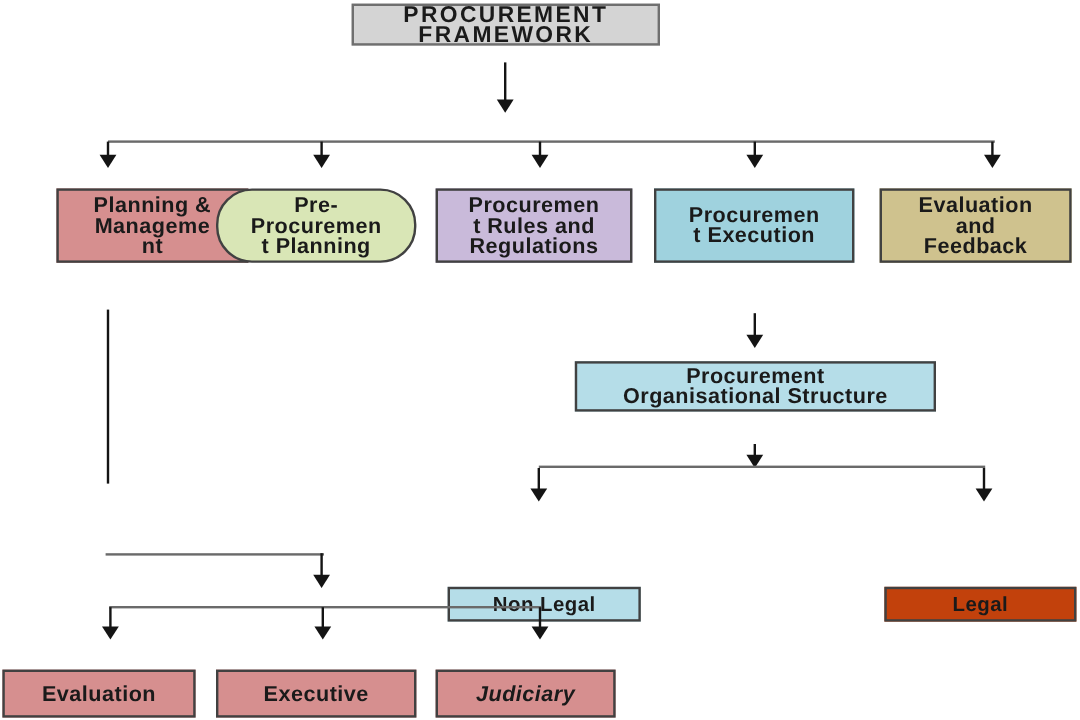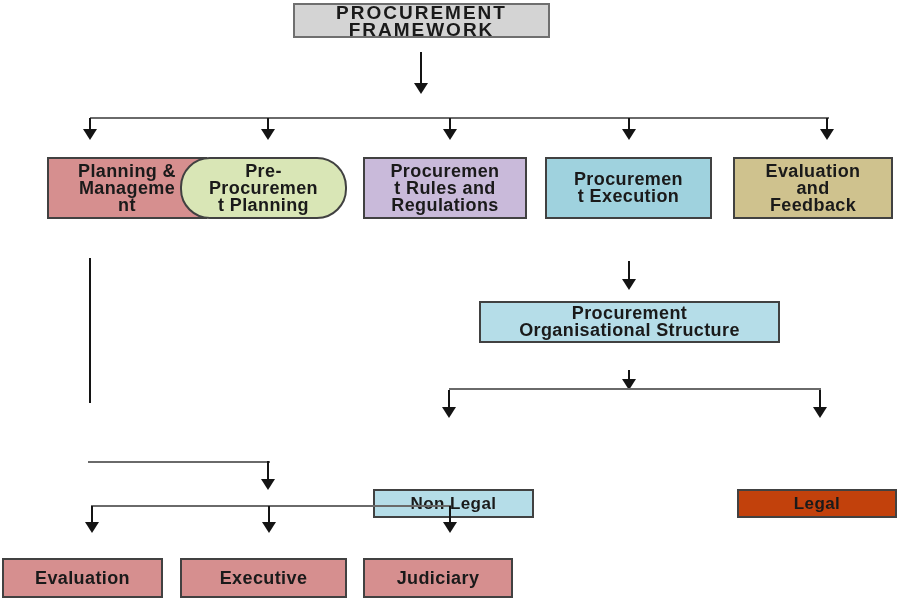--- a/index.html
+++ b/index.html
@@ -60,21 +60,21 @@
 Organisational Structure</div>
 
   <div class="node small" style="left: 373px; top: 449px; width: 161px; height: 29px; background-color: rgb(181, 221, 232);">Non Legal</div>
 
   <div class="node small" style="left: 737px; top: 449px; width: 160px; height: 29px; background-color: #c2410c;">Legal</div>
 
   <div class="node" style="left: 2px; top: 558px; width: 161px; height: 40px; background-color: rgb(214, 143, 143);">Evaluation</div>
 
   <div class="node" style="left: 180px; top: 558px; width: 167px; height: 40px; background-color: rgb(214, 143, 143);">Executive</div>
 
-  <div class="node" style="left: 363px; top: 558px; width: 150px; height: 40px; background-color: rgb(214, 143, 143);">Judiciary</div>
+  <div class="node" style="left: 363px; top: 558px; width: 150px; height: 40px; background-color: rgb(214, 143, 143); font-style: italic;">Judiciary</div>
 
   <div class="vline" style="left:420px; top:52px; height:32px;"></div>
   <div class="ah" style="left:414px; top:83px;"></div>
 
   <div class="hline" style="left:90px; top:117px; width:739px;"></div>
 
   <div class="vline" style="left:89px;  top:118px; height:12px;"></div>
   <div class="ah" style="left:83px;  top:129px;"></div>
 
   <div class="vline" style="left:267px; top:118px; height:12px;"></div>

